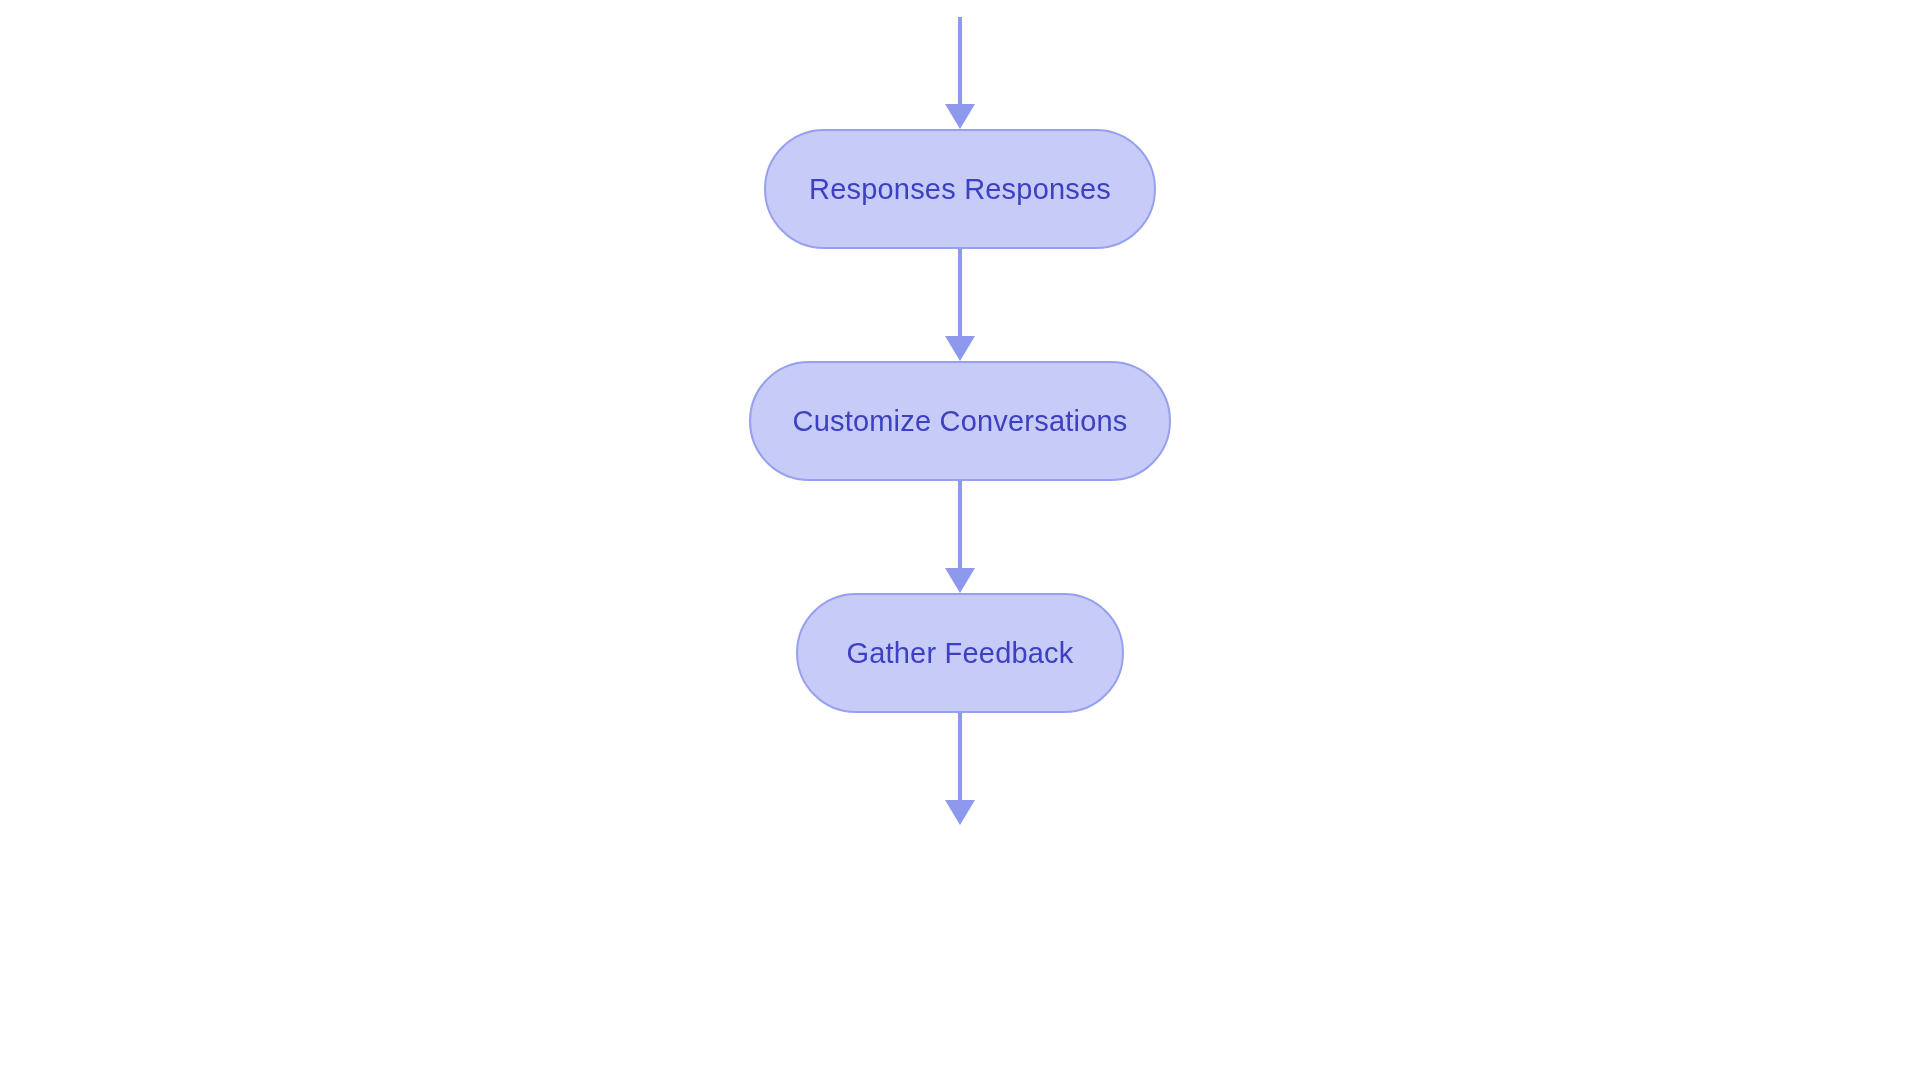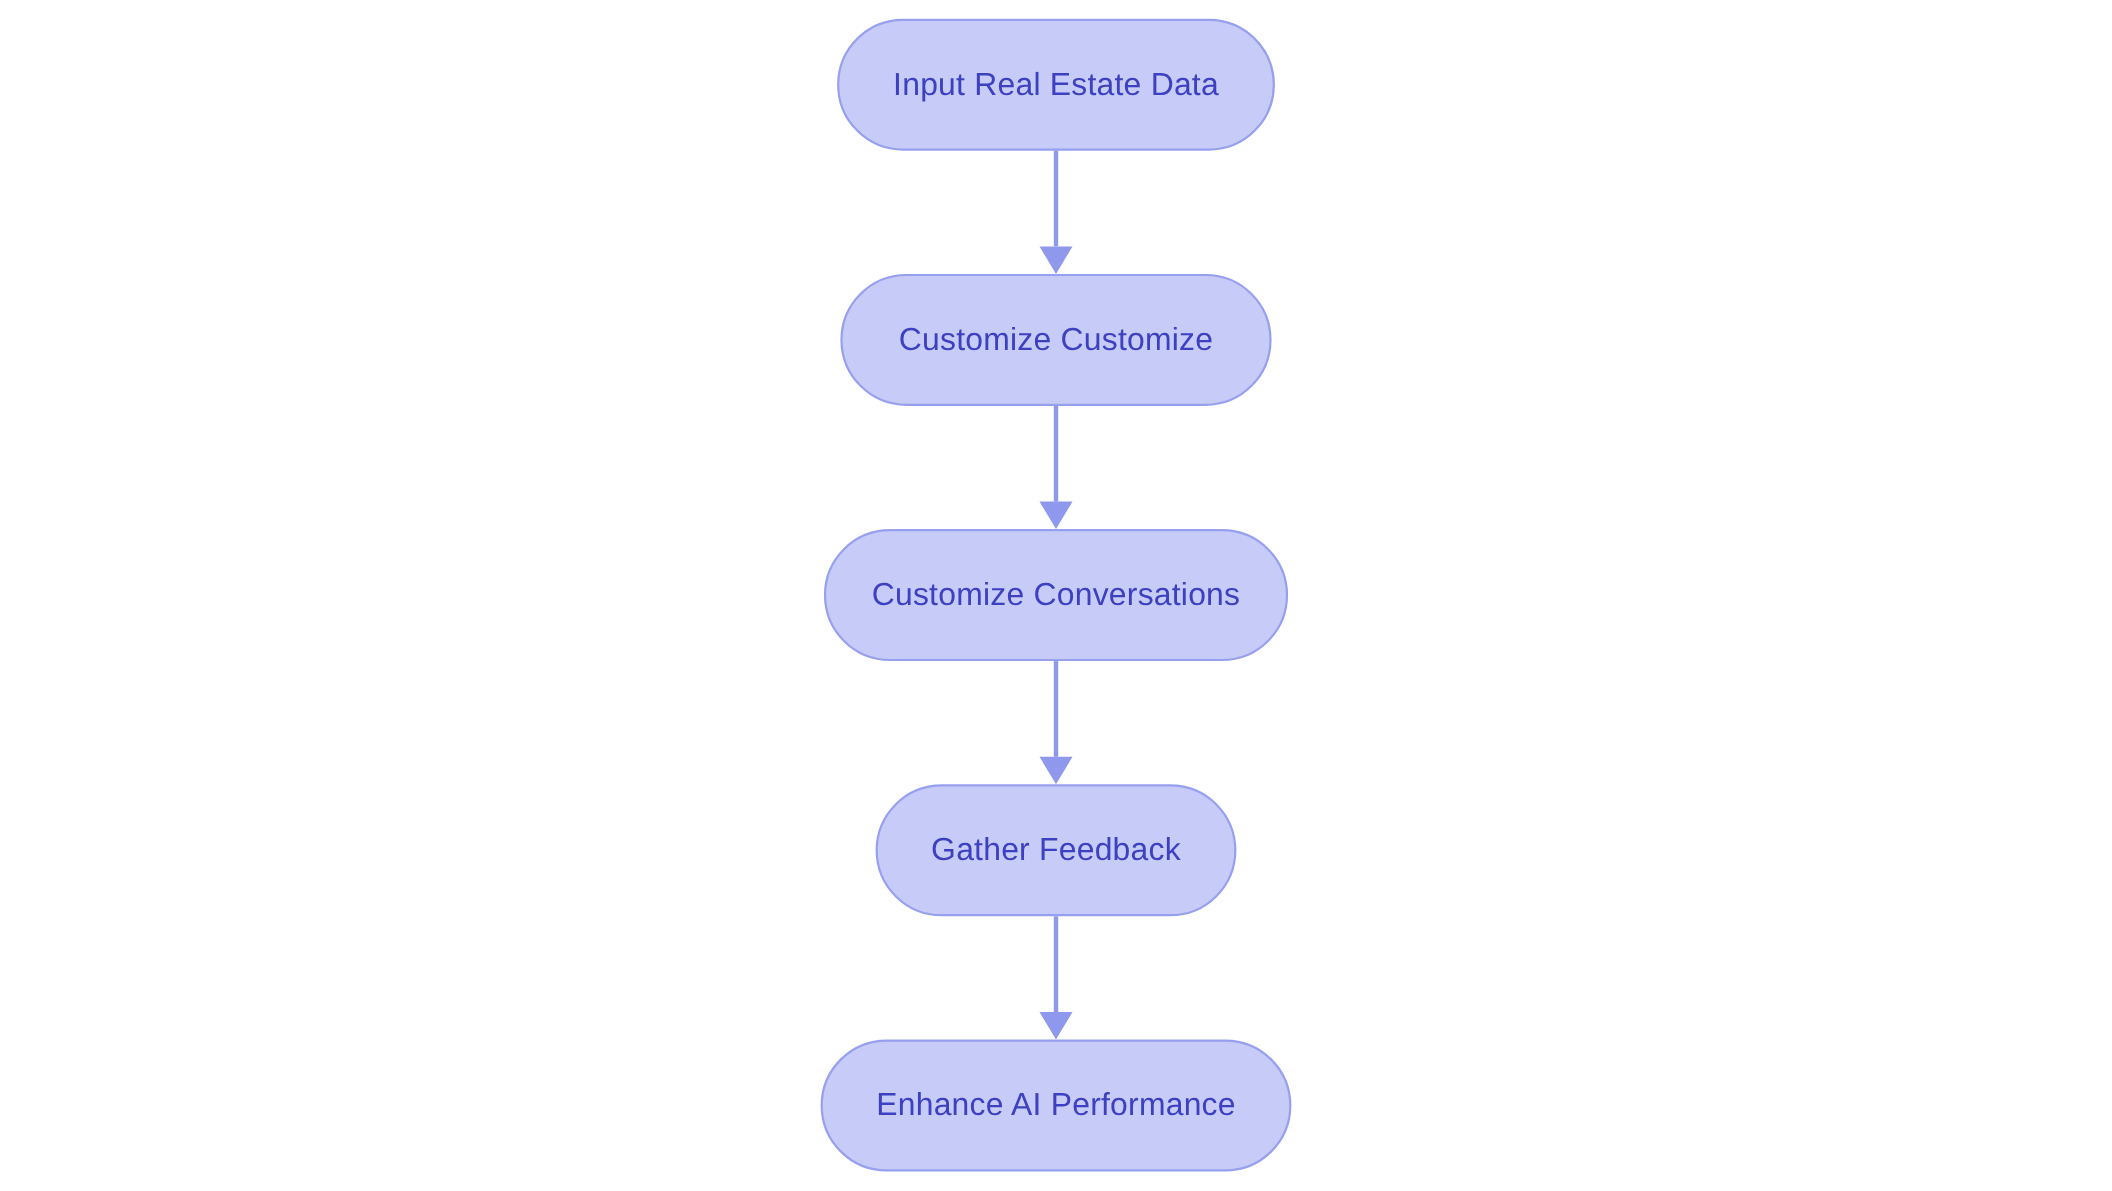--- a/index.html
+++ b/index.html
@@ -68,31 +68,28 @@
     border-left: 15px solid transparent;
     border-right: 15px solid transparent;
     border-top: 25px solid var(--arrow);
   }
 </style>
 </head>
 <body>
 
 <div class="canvas">
 
-  <div class="node n1">
-    <span class="node-label">Input Real Estate Data</span>
-  </div>
 
   <div class="arrow">
     <div class="arrow-line"></div>
     <div class="arrow-head"></div>
   </div>
 
   <div class="node n2">
-    <span class="node-label">Customize Customize</span>
+    <span class="node-label">Responses Responses</span>
   </div>
 
   <div class="arrow">
     <div class="arrow-line"></div>
     <div class="arrow-head"></div>
   </div>
 
   <div class="node n3">
     <span class="node-label">Customize Conversations</span>
   </div>
@@ -104,17 +101,14 @@
 
   <div class="node n4">
     <span class="node-label">Gather Feedback</span>
   </div>
 
   <div class="arrow">
     <div class="arrow-line"></div>
     <div class="arrow-head"></div>
   </div>
 
-  <div class="node n5">
-    <span class="node-label">Enhance AI Performance</span>
-  </div>
 
 </div>
 
 </body></html>

